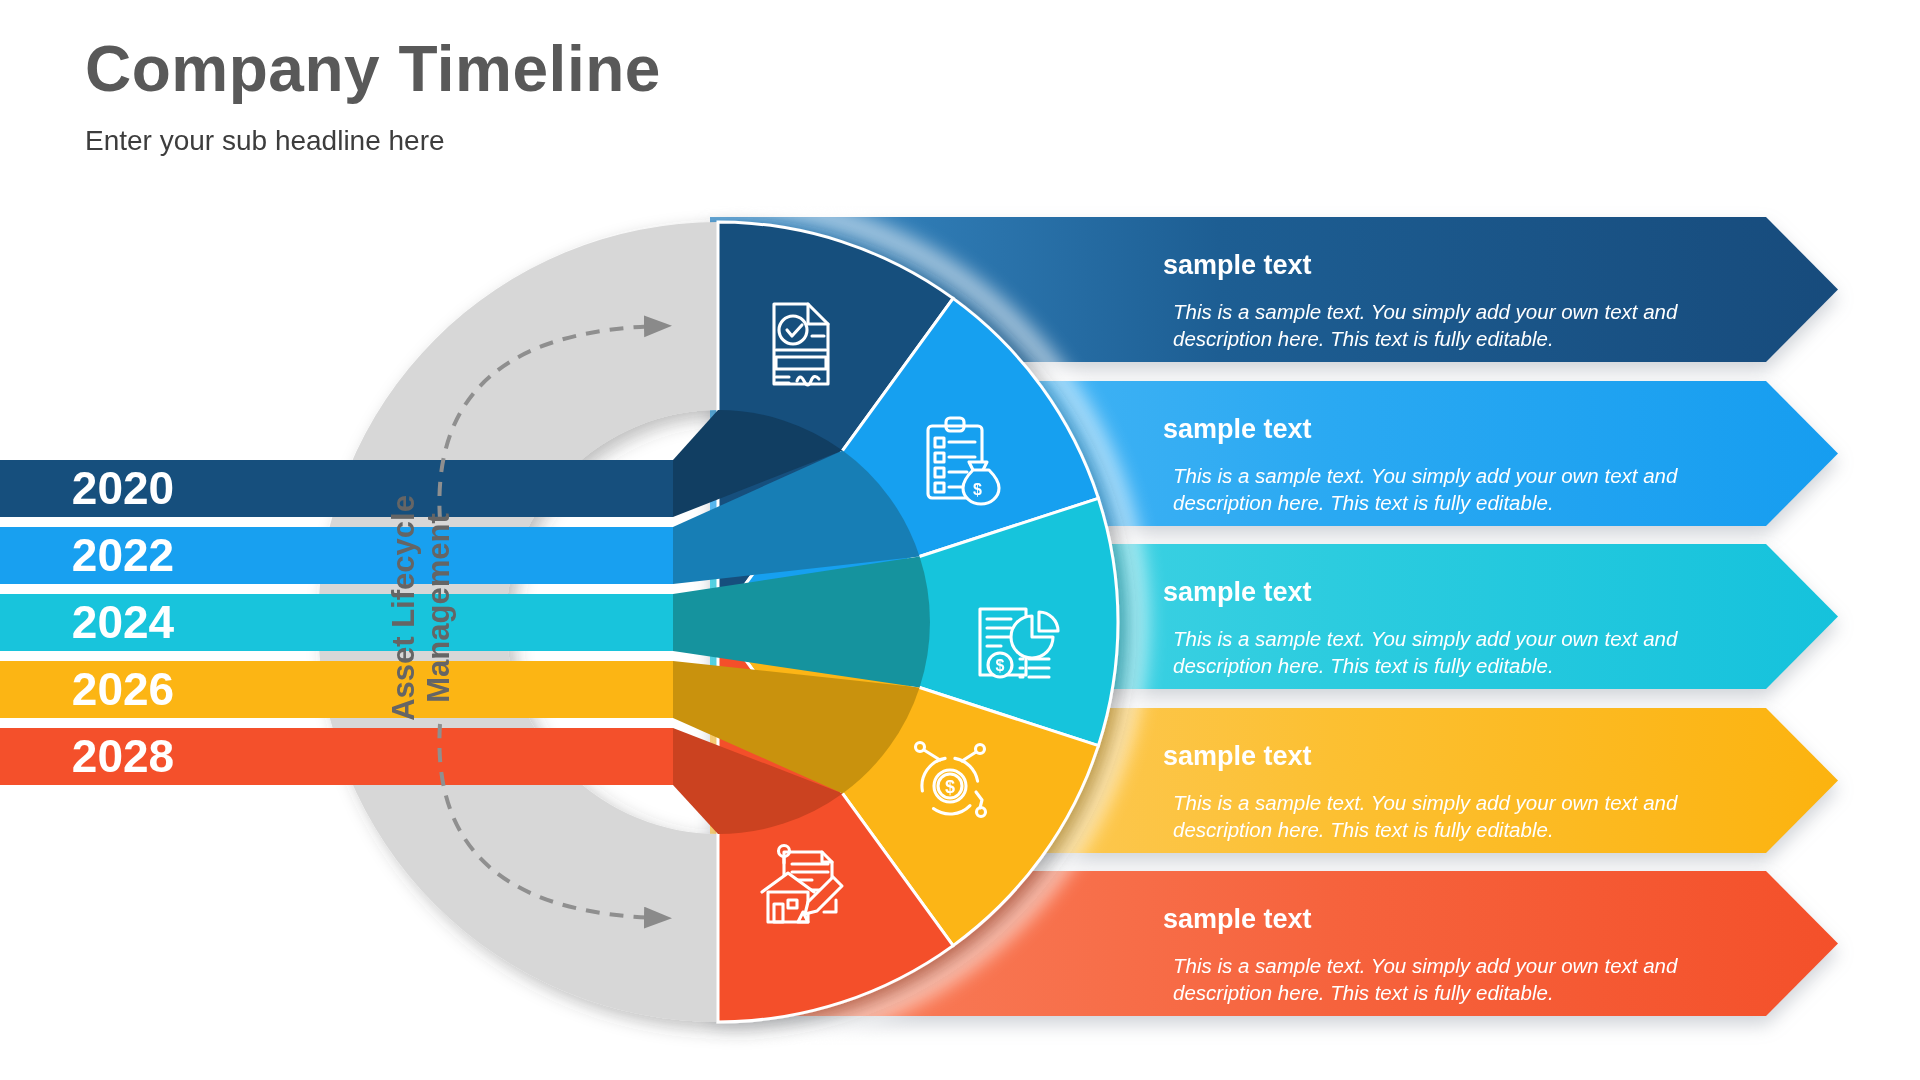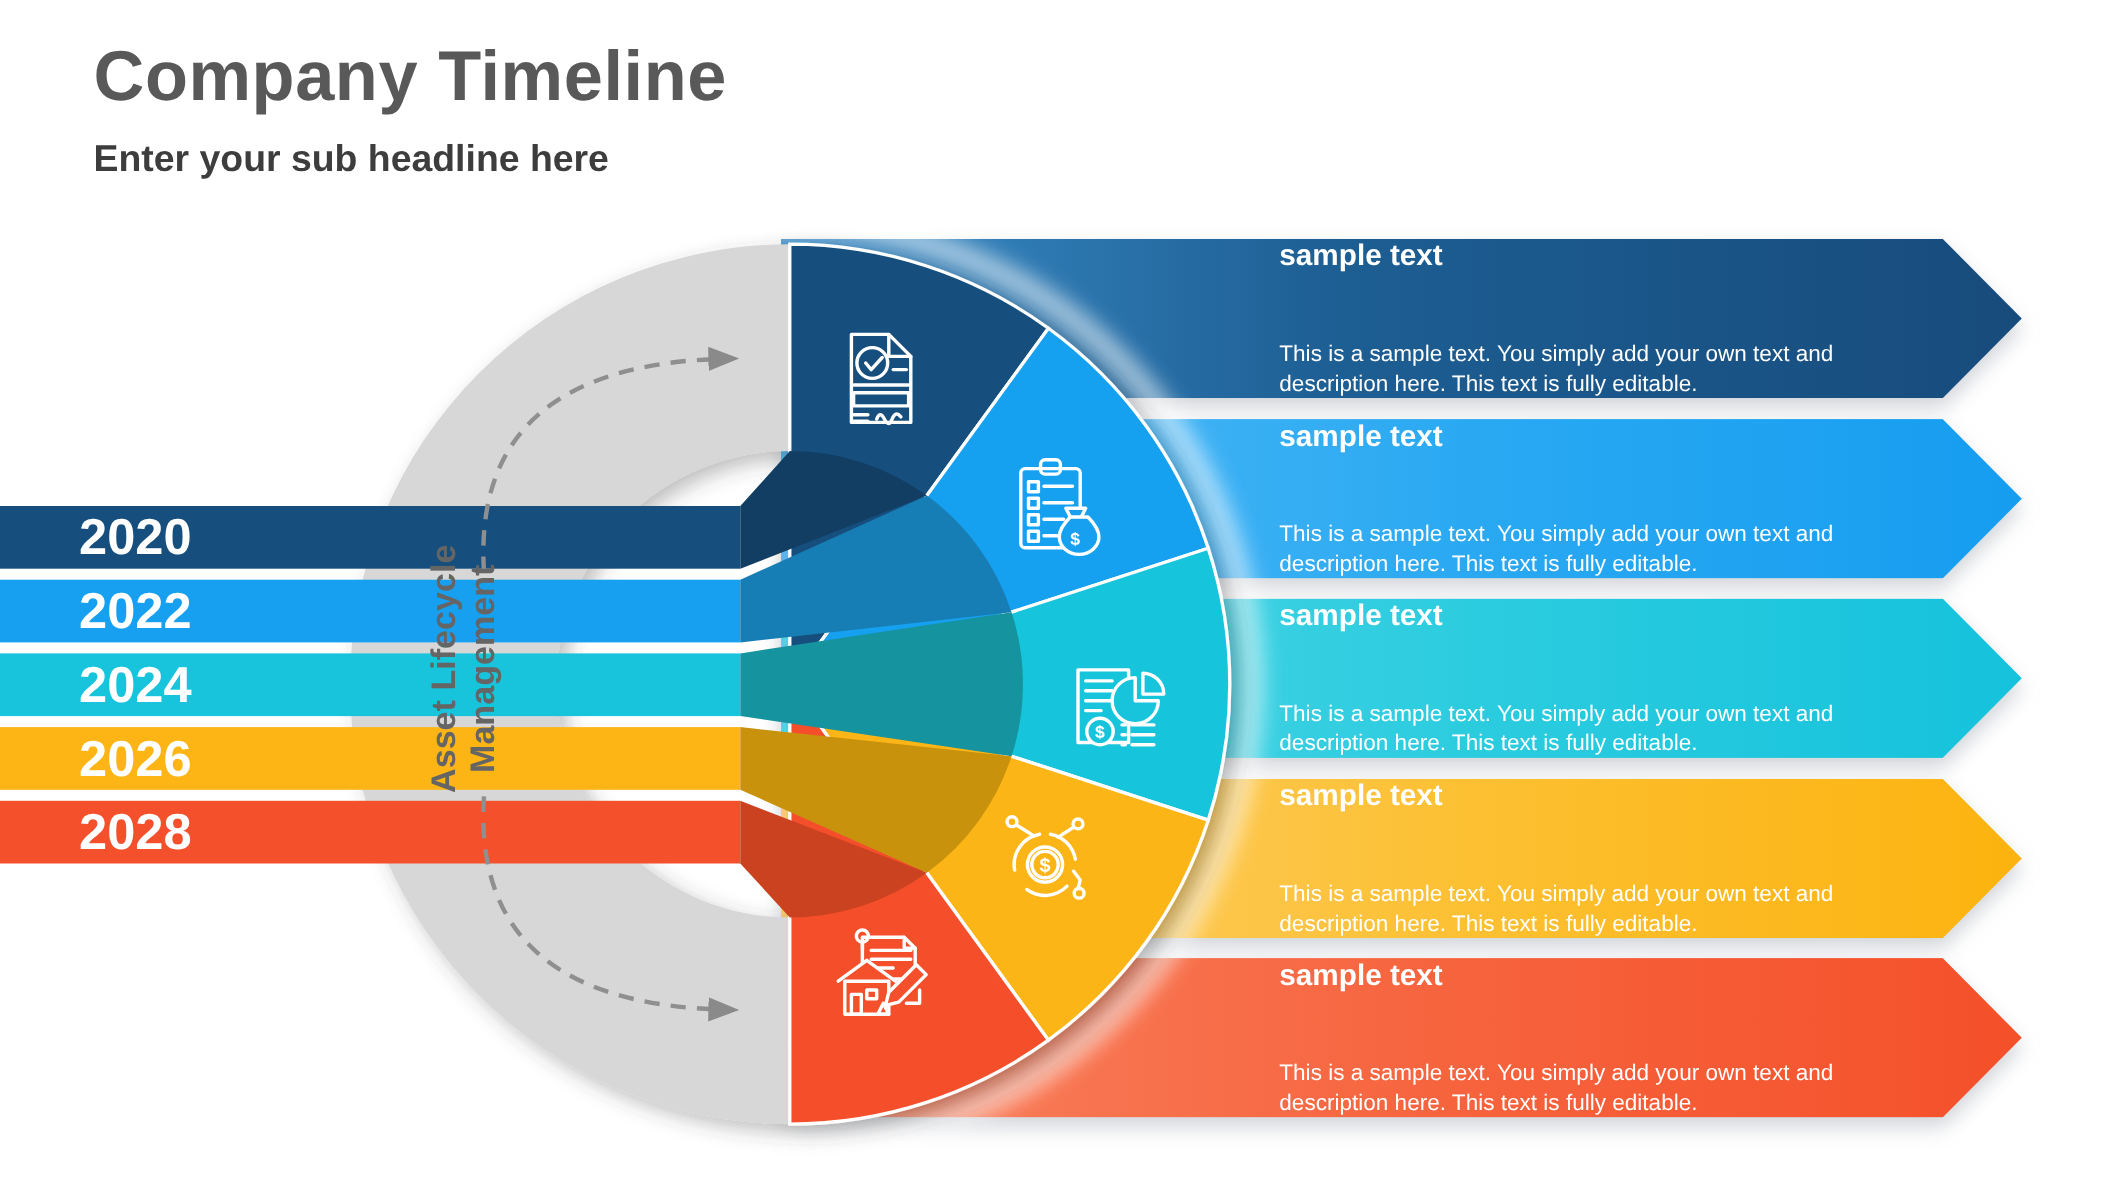--- a/index.html
+++ b/index.html
@@ -8,35 +8,35 @@
     background:#ffffff;
     font-family:"Liberation Sans", sans-serif;
   }
   
   .hdr{position:absolute;left:85px;top:36px;}
   .hdr h1{
     margin:0;font-size:64px;line-height:1.05;font-weight:700;
     color:#595959;letter-spacing:0.5px;
   }
   .hdr p{
-    margin:22px 0 0 0;font-size:34px;font-weight:700;color:#3d3d3d;
+    margin:22px 0 0 0;font-size:28px;font-weight:400;color:#3d3d3d;
   }
   
   .banner-wrap{
     position:absolute;left:710px;width:1130px;height:145px;
     filter:drop-shadow(0 9px 9px rgba(90,100,120,.28));
   }
   .banner{
     width:1130px;height:145px;box-sizing:border-box;
     clip-path:polygon(0 0,1056px 0,1128px 72.5px,1056px 145px,0 145px);
-    display:flex;flex-direction:column;justify-content:space-between;
+    display:flex;flex-direction:column;justify-content:flex-end;
     padding-left:453px;color:#fff;
   }
   .banner h3{margin:0 0 7px 0;font-size:27px;font-weight:700;}
-  .banner p{margin:0;font-size:20.5px;line-height:27px;width:560px;font-weight:400;}
+  .banner p{margin:10px;font-size:20.5px;line-height:27px;width:560px;font-weight:400;font-style:italic;}
   .bw1{top:217px}.bw2{top:381px}.bw3{top:544px}.bw4{top:708px}.bw5{top:871px}
   .b1{background:linear-gradient(90deg,#3b8fcb 0%,#1d5e93 45%,#174b7c 100%);}
   .b2{background:linear-gradient(90deg,#58bcf6 0%,#2aa9f2 55%,#169df0 100%);}
   .b3{background:linear-gradient(90deg,#55d7e8 0%,#2cccdf 55%,#15c2dc 100%);}
   .b4{background:linear-gradient(90deg,#fdd175 0%,#fcc032 55%,#fcb30f 100%);}
   .b5{background:linear-gradient(90deg,#f9825f 0%,#f6633d 55%,#f4502a 100%);}
   
   svg.stage{position:absolute;left:0;top:0;pointer-events:none;}
   .yr{font-size:46px;font-weight:700;fill:#ffffff;}
   .hublabel{font-size:31px;font-weight:700;fill:#656565;letter-spacing:0px;}

